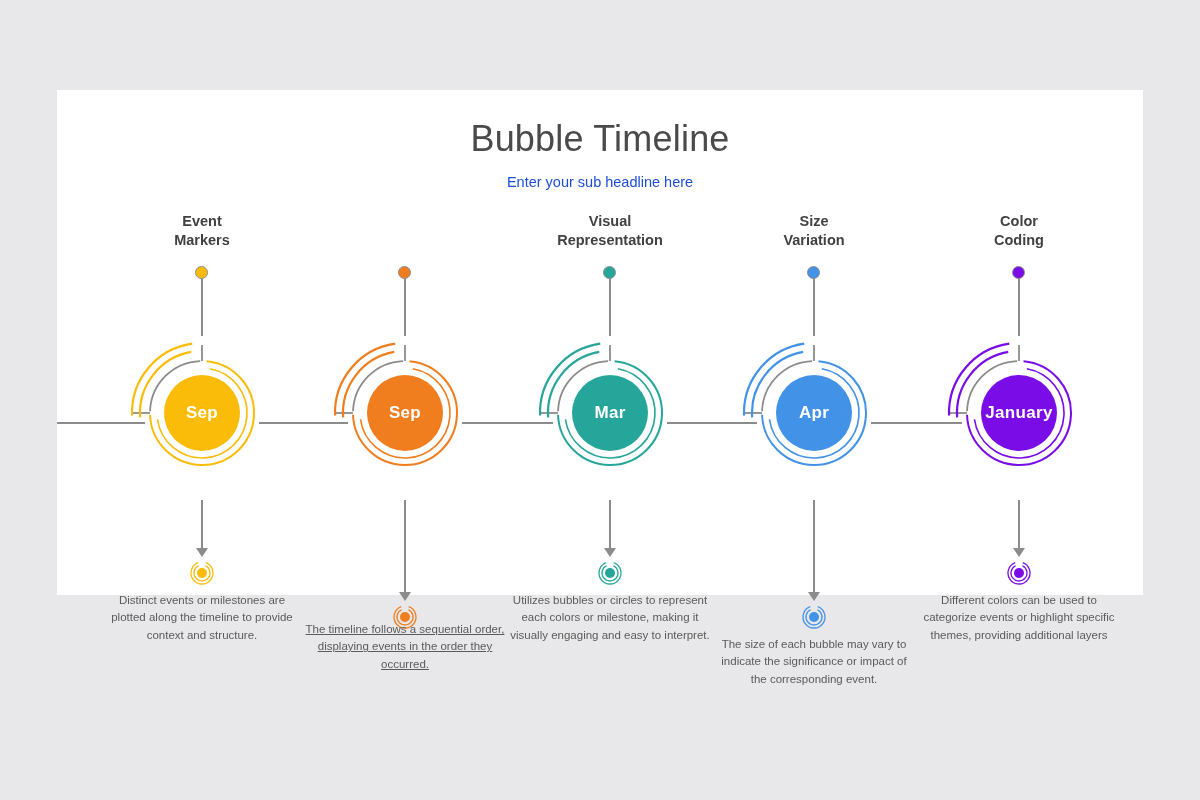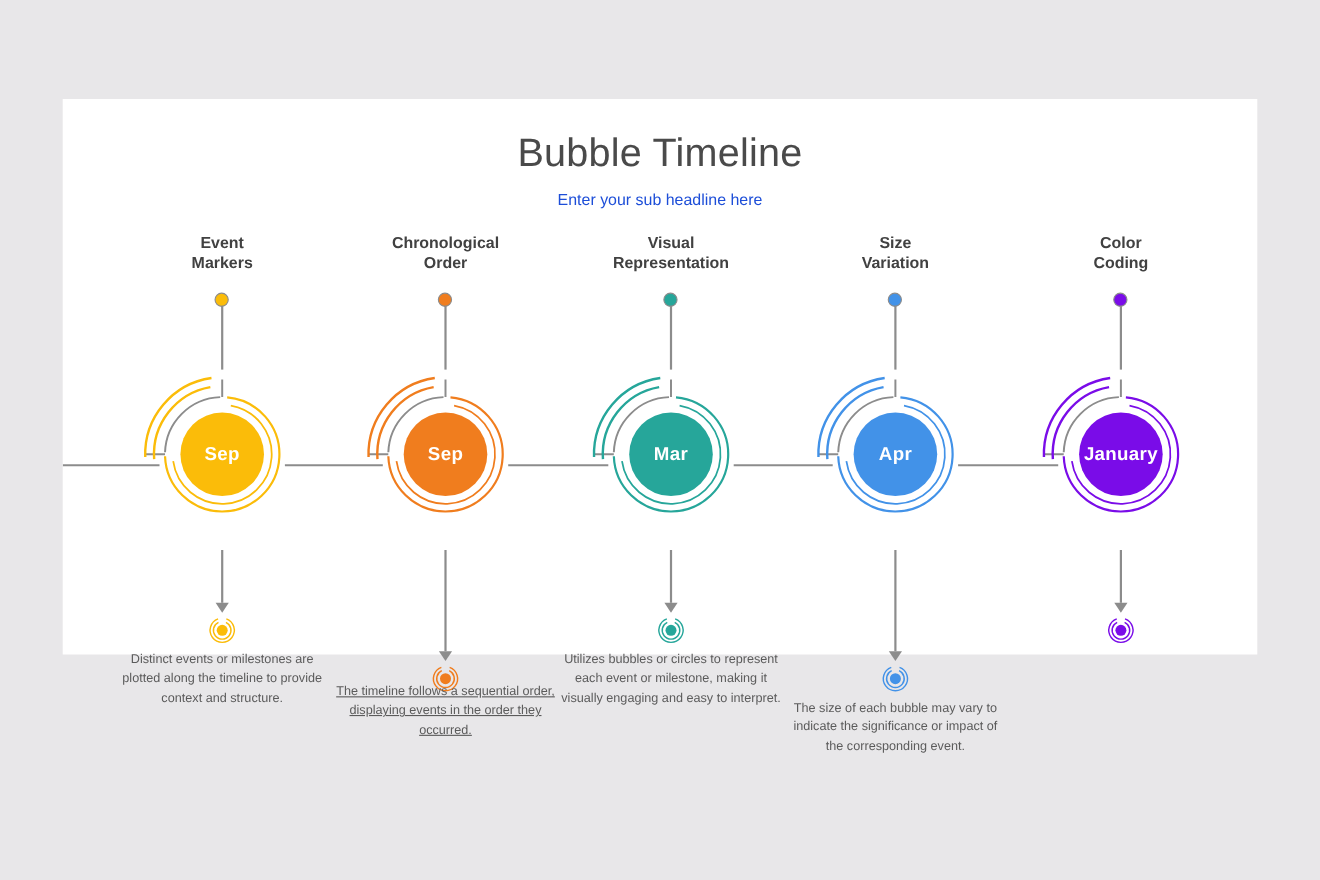--- a/index.html
+++ b/index.html
@@ -212,21 +212,20 @@
         <div class="mini-wrap" style="top: 470px;">
           <svg class="mini-svg" viewBox="0 0 26 26">
             <path d="M 16.762221576582355 2.6633811713550077 A 11 11 0 1 1 9.237778423417637 2.6633811713550095" fill="none" stroke="#FBBC09" stroke-width="1.3"></path>
             <path d="M 16.380946093925594 5.7495377037068005 A 8 8 0 1 1 9.6190539060744 5.749537703706802" fill="none" stroke="#FBBC09" stroke-width="1.3"></path>
             <circle cx="13" cy="13" r="5" fill="#FBBC09"></circle>
           </svg>
         </div>
         <div class="desc" style="top: 502px;">Distinct events or milestones are plotted along the timeline to provide context and structure.</div>
       </div>
       <div class="col" style="left: 348px;">
-        <div class="col-head">Chronological<br>Order</div>
         <div class="pin-wrap">
           <div class="pin-stem"></div>
           <div class="pin-dot" style="background: rgb(240, 125, 30);"></div>
         </div>
         <div class="bubble-wrap">
           <svg class="bubble-svg" viewBox="0 0 160 160">
             <path d="M 28.031676995007018 78.18522617146995 A 52 52 0 0 1 78.18522617146992 28.031676995007025" fill="none" stroke="#8C8C8C" stroke-width="1.8"></path>
             <path d="M 80 28 L 80 12" stroke="#8C8C8C" stroke-width="1.8" fill="none"></path>
             <path d="M 28 80 L 10 80" stroke="#8C8C8C" stroke-width="1.8" fill="none"></path>
             <path d="M 10.042642108663301 82.44296476917505 A 70 70 0 0 1 70.25788293279545 10.68123518809007" fill="none" stroke="#F07D1E" stroke-width="2.2"></path>
@@ -273,21 +272,21 @@
           <div class="arrow-line" style="height: 48px;"></div>
           <div class="arrow-head" style="top: 48px;"></div>
         </div>
         <div class="mini-wrap" style="top: 470px;">
           <svg class="mini-svg" viewBox="0 0 26 26">
             <path d="M 16.762221576582355 2.6633811713550077 A 11 11 0 1 1 9.237778423417637 2.6633811713550095" fill="none" stroke="#26A69A" stroke-width="1.3"></path>
             <path d="M 16.380946093925594 5.7495377037068005 A 8 8 0 1 1 9.6190539060744 5.749537703706802" fill="none" stroke="#26A69A" stroke-width="1.3"></path>
             <circle cx="13" cy="13" r="5" fill="#26A69A"></circle>
           </svg>
         </div>
-        <div class="desc" style="top: 502px;">Utilizes bubbles or circles to represent each event or milestone, making it visually engaging and easy to interpret.</div>
+        <div class="desc" style="top: 502px;">Utilizes bubbles or circles to represent each colors or milestone, making it visually engaging and easy to interpret.</div>
       </div>
       <div class="col" style="left: 757px;">
         <div class="col-head">Size<br>Variation</div>
         <div class="pin-wrap">
           <div class="pin-stem"></div>
           <div class="pin-dot" style="background: rgb(66, 146, 232);"></div>
         </div>
         <div class="bubble-wrap">
           <svg class="bubble-svg" viewBox="0 0 160 160">
             <path d="M 28.031676995007018 78.18522617146995 A 52 52 0 0 1 78.18522617146992 28.031676995007025" fill="none" stroke="#8C8C8C" stroke-width="1.8"></path>
@@ -337,16 +336,17 @@
           <div class="arrow-line" style="height: 48px;"></div>
           <div class="arrow-head" style="top: 48px;"></div>
         </div>
         <div class="mini-wrap" style="top: 470px;">
           <svg class="mini-svg" viewBox="0 0 26 26">
             <path d="M 16.762221576582355 2.6633811713550077 A 11 11 0 1 1 9.237778423417637 2.6633811713550095" fill="none" stroke="#7A0CE8" stroke-width="1.3"></path>
             <path d="M 16.380946093925594 5.7495377037068005 A 8 8 0 1 1 9.6190539060744 5.749537703706802" fill="none" stroke="#7A0CE8" stroke-width="1.3"></path>
             <circle cx="13" cy="13" r="5" fill="#7A0CE8"></circle>
           </svg>
         </div>
+        <div class="desc" style="top: 502px;">Different colors can be used to categorize events or highlight specific themes, providing additional layers</div>
       </div>
     </div>
 
 </div>
 
 </body></html>

